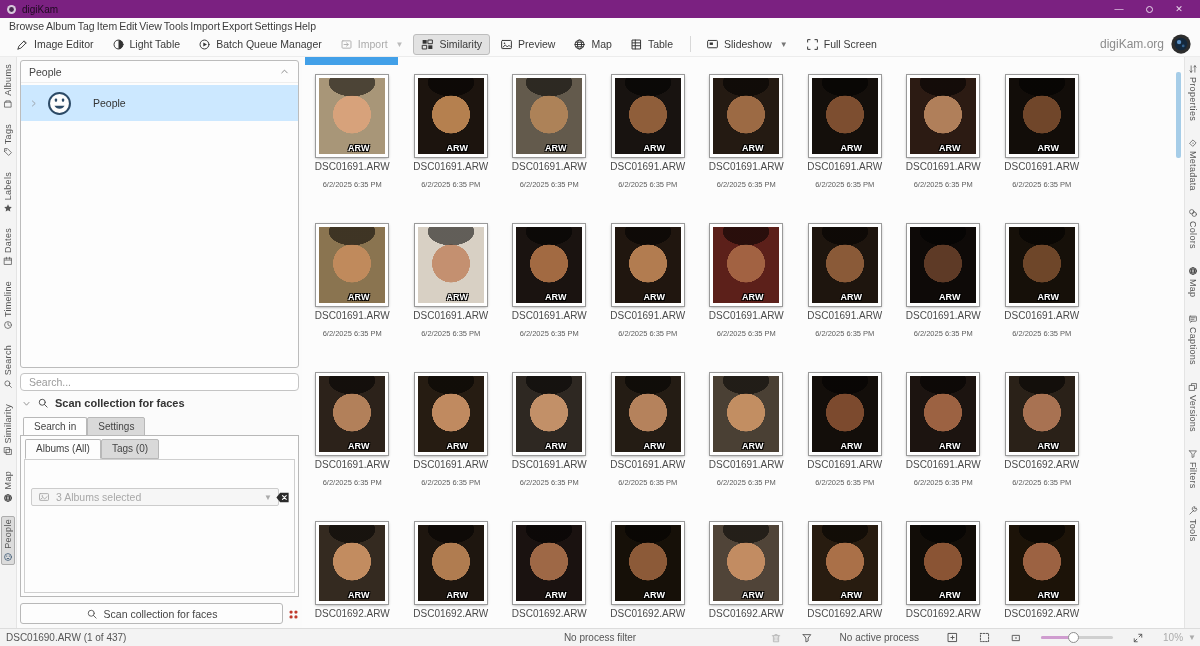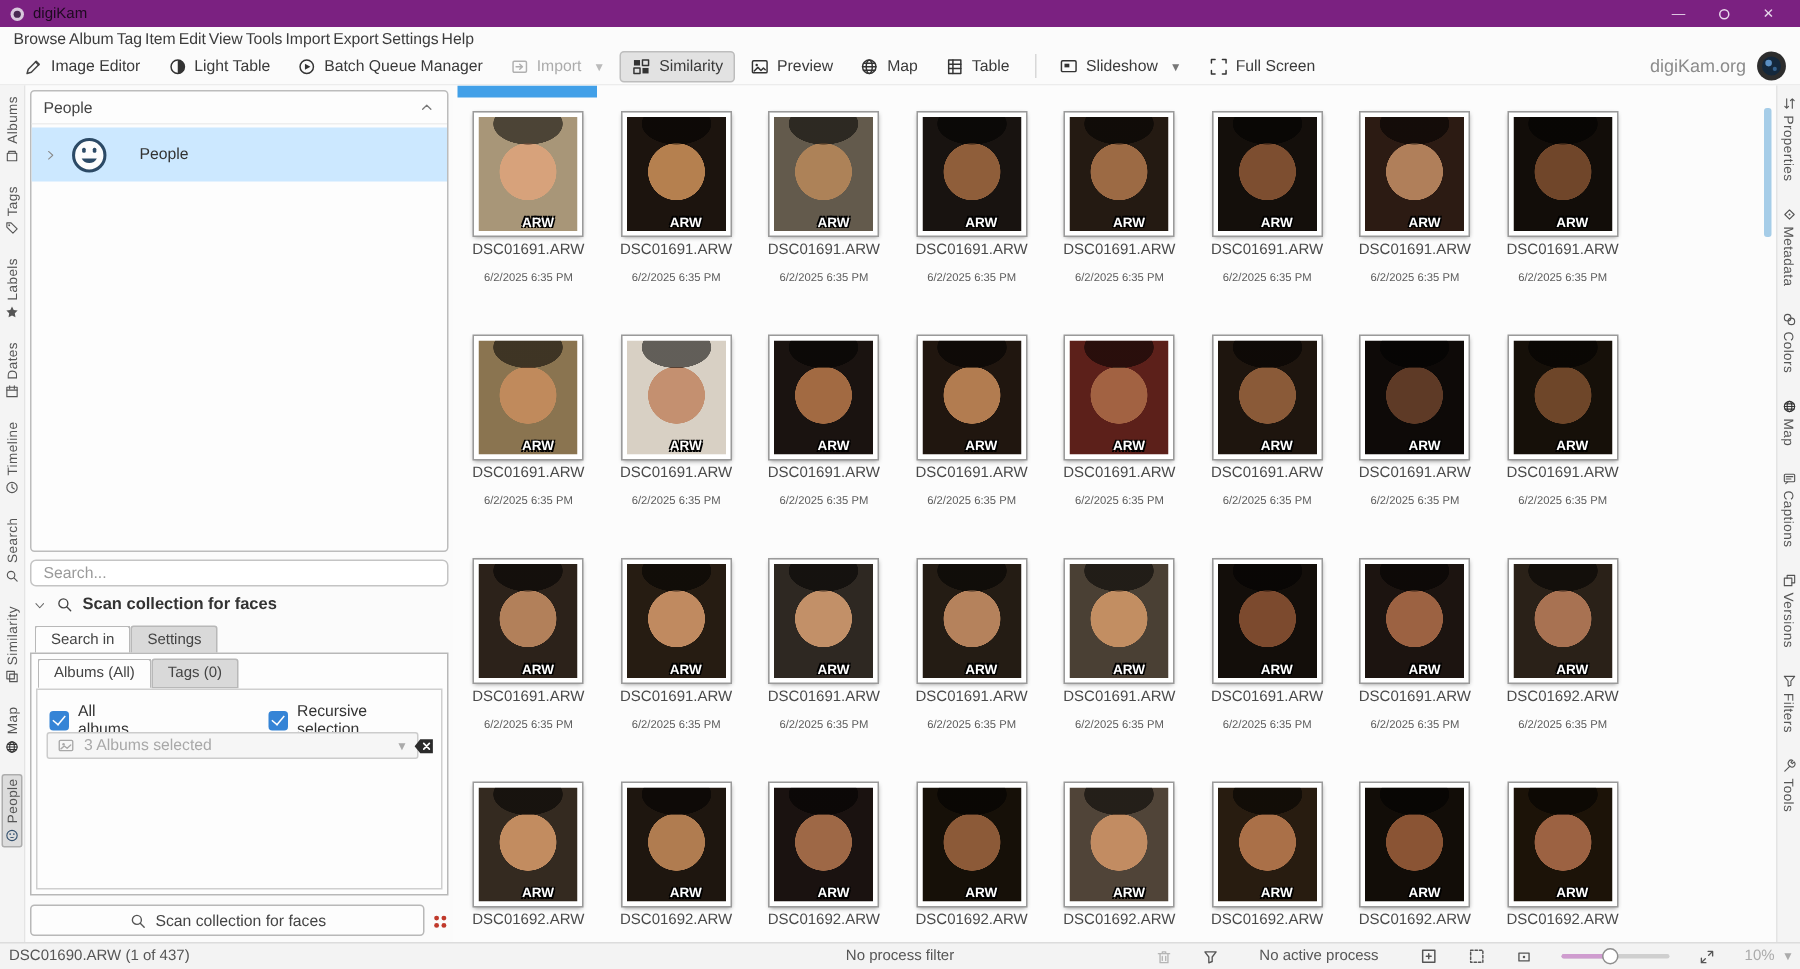--- a/index.html
+++ b/index.html
@@ -441,28 +441,20 @@
     <span class="tab active">Search in</span>
     <span class="tab">Settings</span>
   </div>
 
   <div class="scan-frame">
     <div class="subtabs-row">
       <span class="tab active">Albums (All)</span>
       <span class="tab">Tags (0)</span>
     </div>
     <div class="inner-frame">
-      <div class="cb-row">
-        <span class="cb"></span>
-        <span>All albums</span>
-        <span class="second">
-          <span class="cb"></span>
-          <span>Recursive selection</span>
-        </span>
-      </div>
       <div class="combo">
         <span class="icon">
             <svg width="12" height="12" viewBox="0 0 16 16">
               <rect x="2" y="3.5" width="12" height="9" rx="1" fill="none" stroke="#a8a8a8"></rect>
               <circle cx="5.8" cy="6.8" r="1.1" fill="#a8a8a8"></circle>
               <path d="M3.5 11l3-2.5 2.5 2 3.2-3" fill="none" stroke="#a8a8a8"></path>
             </svg>
           </span>
         <span>3 Albums selected</span>
         <span class="chev">▼</span>

